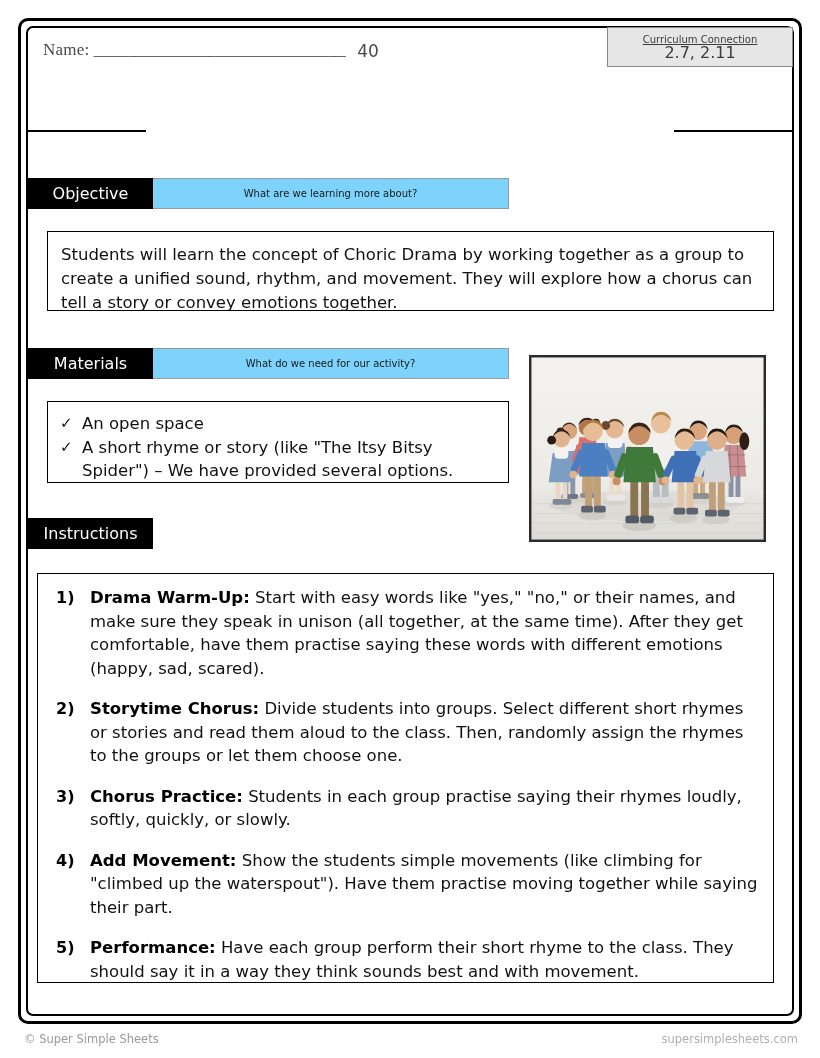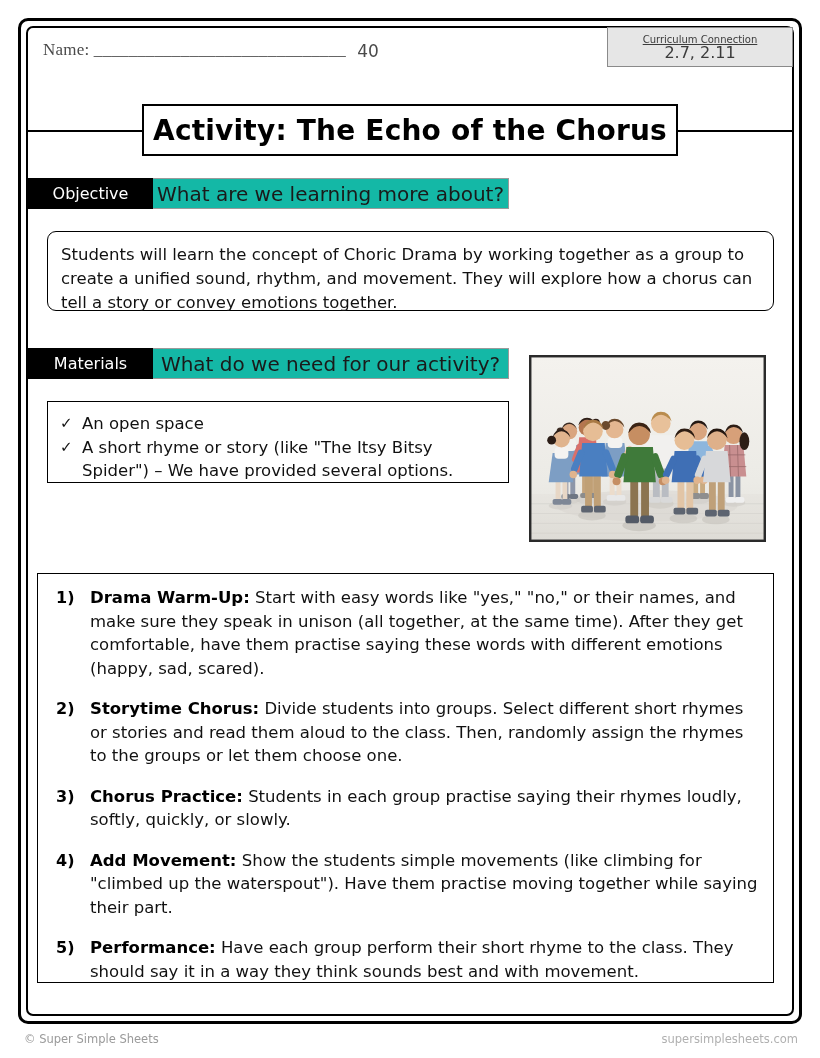--- a/index.html
+++ b/index.html
@@ -147,25 +147,25 @@
     background: #000;
     color: #fff;
     font-size: 16px;
     display: flex;
     align-items: center;
     justify-content: center;
     padding: 0 14px;
     box-sizing: border-box;
   }
   .sh-question {
-    background: #14b8a6;
+    background: #7dd3fc;
     border: 1px solid #9a9a9a;
     border-left: none;
     color: #1a1a1a;
-    font-size: 20px;
+    font-size: 10px;
     display: flex;
     align-items: center;
     justify-content: center;
     box-sizing: border-box;
   }
 
   
   .body-box {
     position: absolute;
     border: 1.5px solid #000;
@@ -269,30 +269,27 @@
     <div class="page-num">40</div>
     <div class="curriculum-badge">
       <div class="curriculum-title">Curriculum Connection</div>
       <div class="curriculum-codes">2.7, 2.11</div>
     </div>
   </div>
 
   <div class="title-band">
     <div class="title-rule-left"></div>
     <div class="title-rule-right"></div>
-    <div class="title-box">
-      <span class="title-text">Activity: The Echo of the Chorus</span>
-    </div>
   </div>
 
   <div class="section-head" style="left:0px; top:150px; width:481px;">
     <div class="sh-tab" style="width:125px;">Objective</div>
     <div class="sh-question" style="width:356px;">What are we learning more about?</div>
   </div>
-  <div class="body-box" style="left:19px; top:203px; width:727px; height:80px;border-radius:9px;">
+  <div class="body-box" style="left:19px; top:203px; width:727px; height:80px;">
     <div class="objective-text">Students will learn the concept of Choric Drama by working together as a group to create a unified sound, rhythm, and movement. They will explore how a chorus can tell a story or convey emotions together.</div>
   </div>
 
   <div class="section-head" style="left:0px; top:320px; width:481px;">
     <div class="sh-tab" style="width:125px;">Materials</div>
     <div class="sh-question" style="width:356px;">What do we need for our activity?</div>
   </div>
   <div class="body-box" style="left:19px; top:373px; width:462px; height:82px;">
     <div class="mat-list">
       <div class="mat-item">
@@ -488,20 +485,21 @@
           <circle cx="169" cy="126" r="3.8" fill="#e0b48e"></circle>
           <circle cx="189" cy="85" r="10" fill="#deb08a"></circle>
           <path d="M179 83 q10 -14 21 0 q-2 -10 -11 -10 q-8 0 -10 10Z" fill="#241710"></path>
         </g>
       </g>
       <rect x="0" y="0" width="237" height="187" fill="none" stroke="#3a3a3a" stroke-width="1"></rect>
     </svg>
   </div>
 
   <div class="section-head" style="left:0px; top:490px; width:481px;">
+    <div class="sh-tab" style="width:125px;">Instructions</div>
   </div>
   <div class="body-box" style="left:9px; top:545px; width:737px; height:410px;">
     <div class="instr-list">
 
       <div class="instr-item">
         <span class="instr-num">1)</span>
         <span class="instr-body"><b>Drama Warm-Up:</b><span> Start with easy words like "yes," "no," or their names, and make sure they speak in unison (all together, at the same time). After they get comfortable, have them practise saying these words with different emotions (happy, sad, scared).</span></span>
       </div>
 
       <div class="instr-item">

